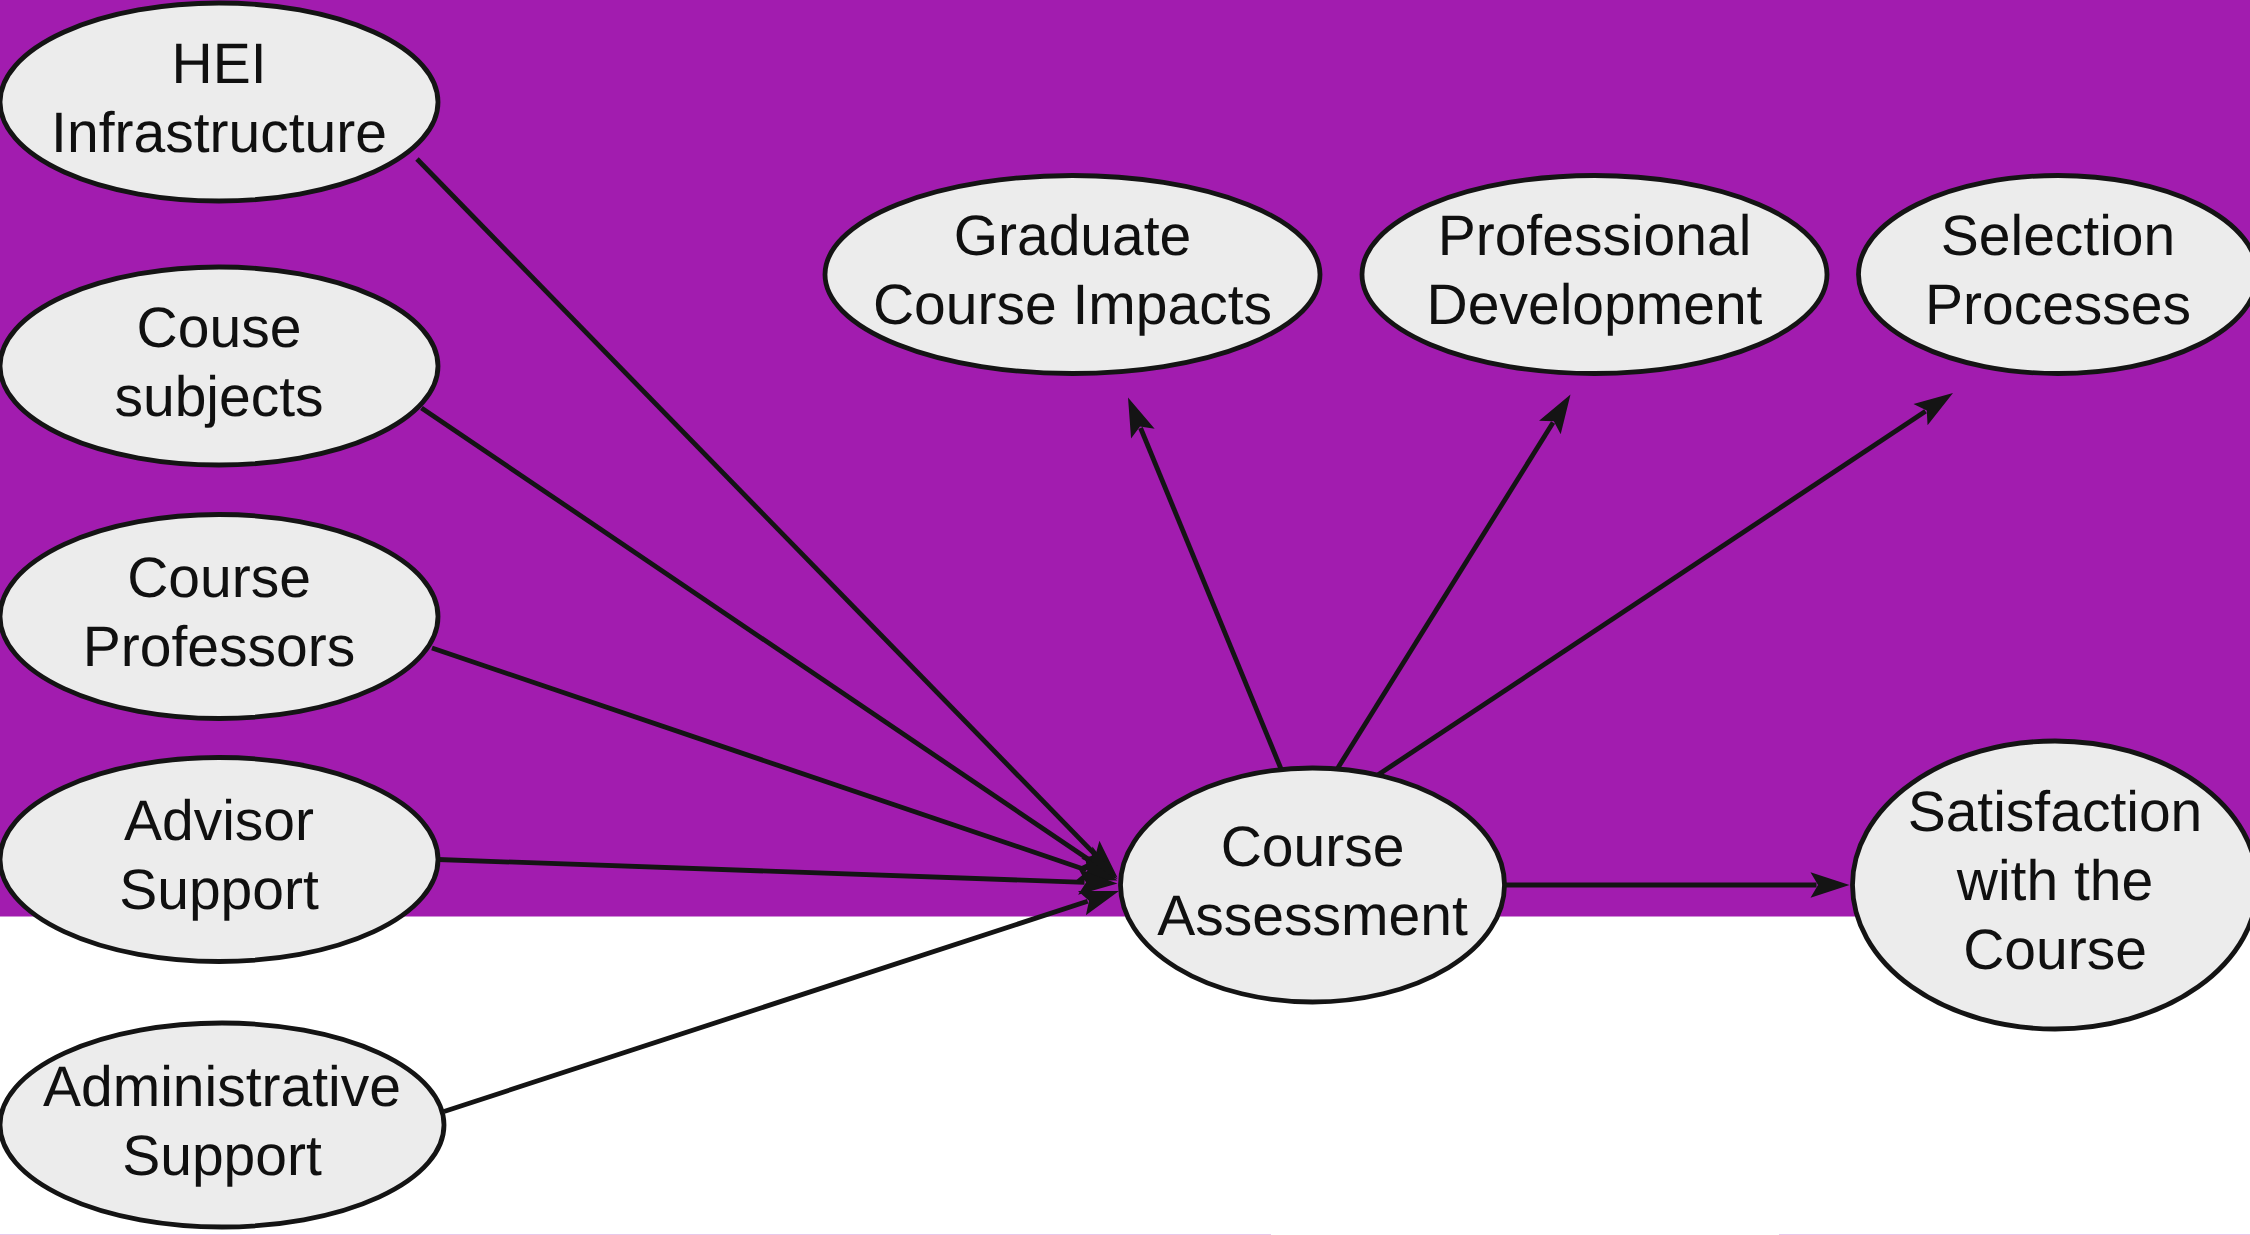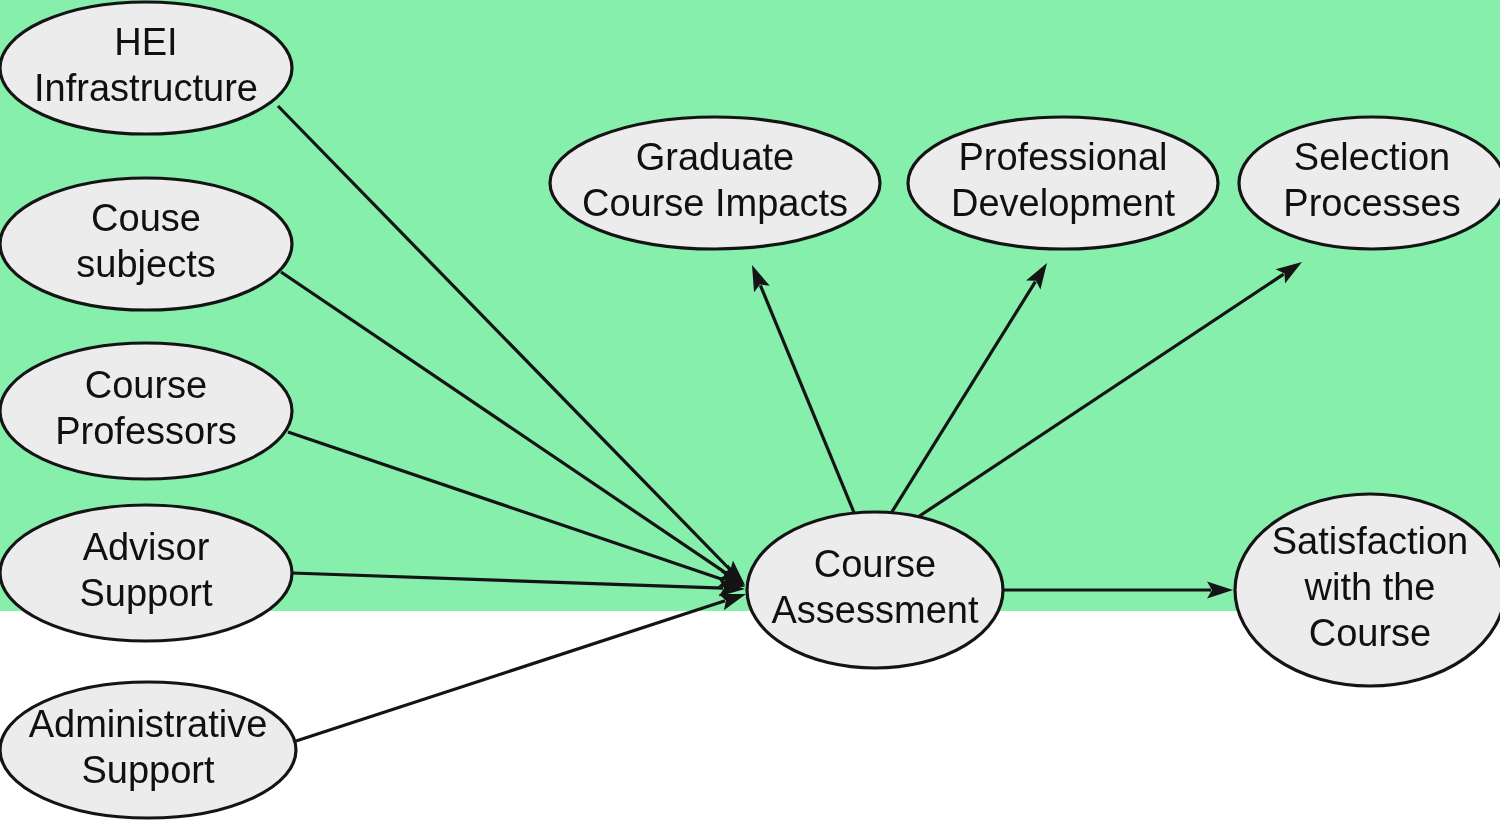--- a/index.html
+++ b/index.html
@@ -11,21 +11,21 @@
   body {
     width: 1500px;
     height: 823px;
     overflow: hidden;
     font-family: "Liberation Sans", "DejaVu Sans", sans-serif;
   }
   #diagram-root {
     position: relative;
     width: 1500px;
     height: 611px;
-    background: #86efac;
+    background: #a21caf;
   }
   svg#diagram-svg {
     display: block;
     width: 1500px;
     height: 823px;
   }
   .node-ellipse {
     fill: #ececec;
     stroke: #141414;
     stroke-width: 3.2;

